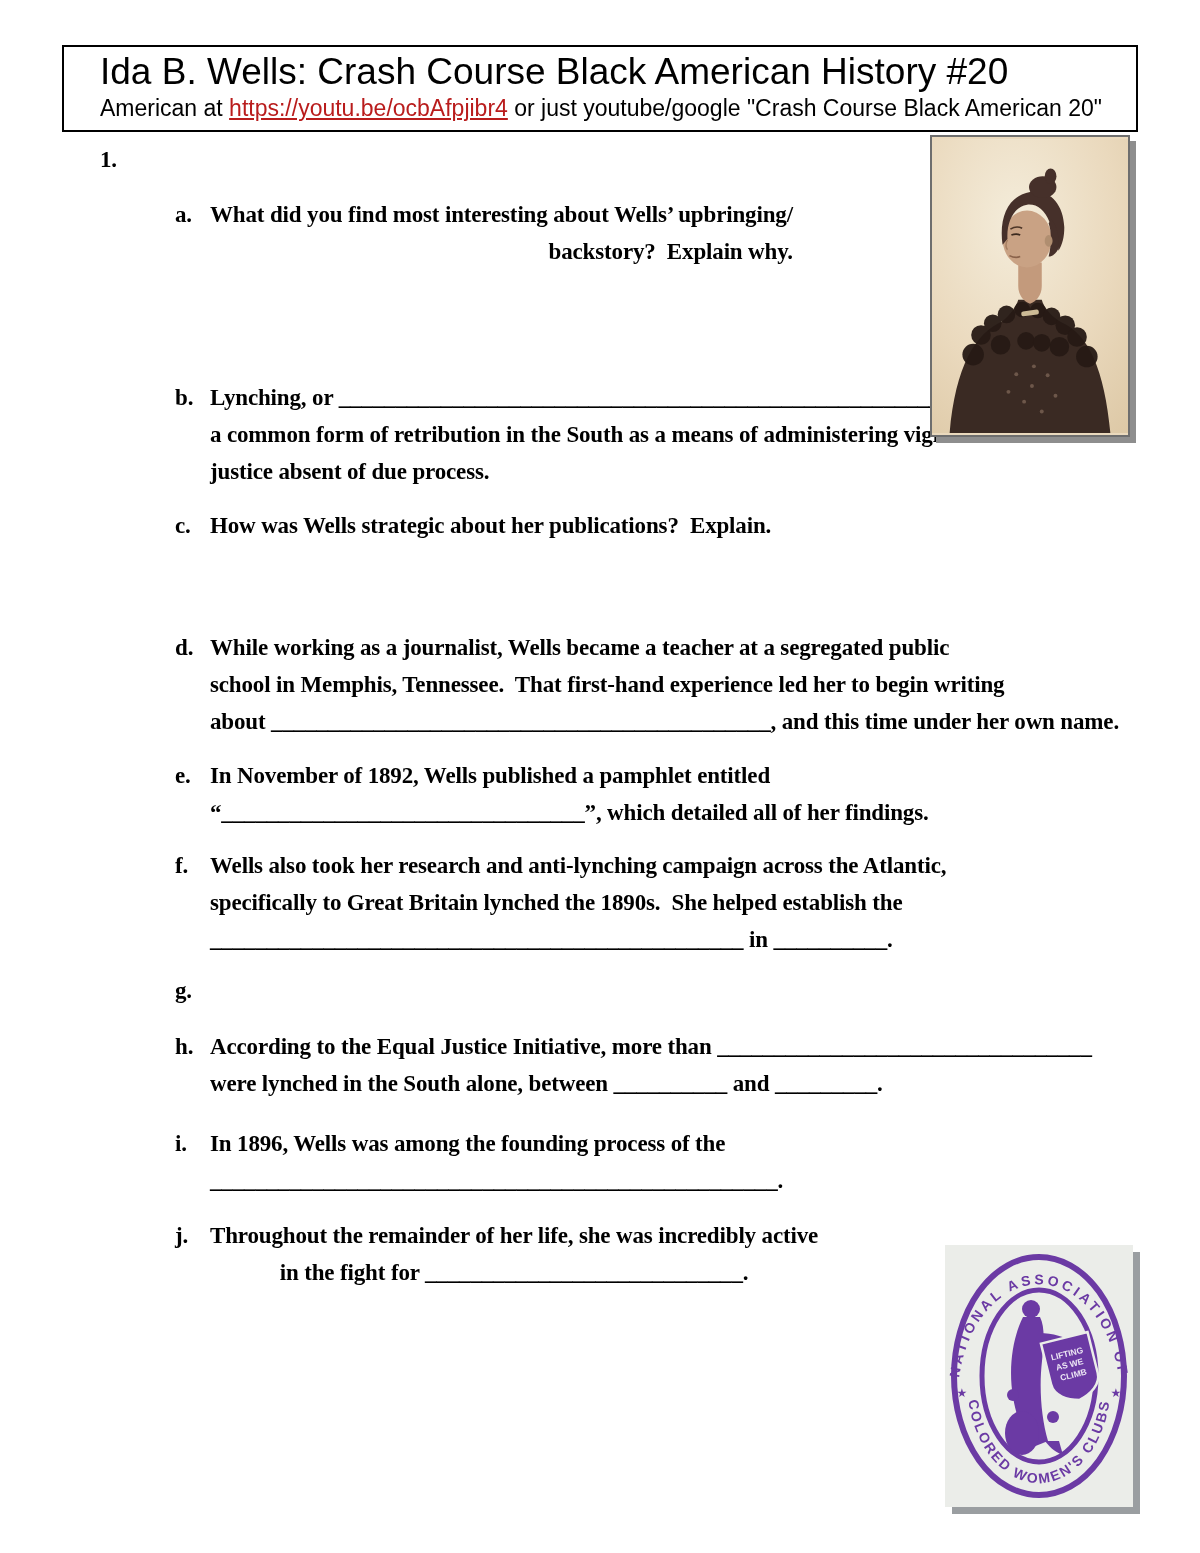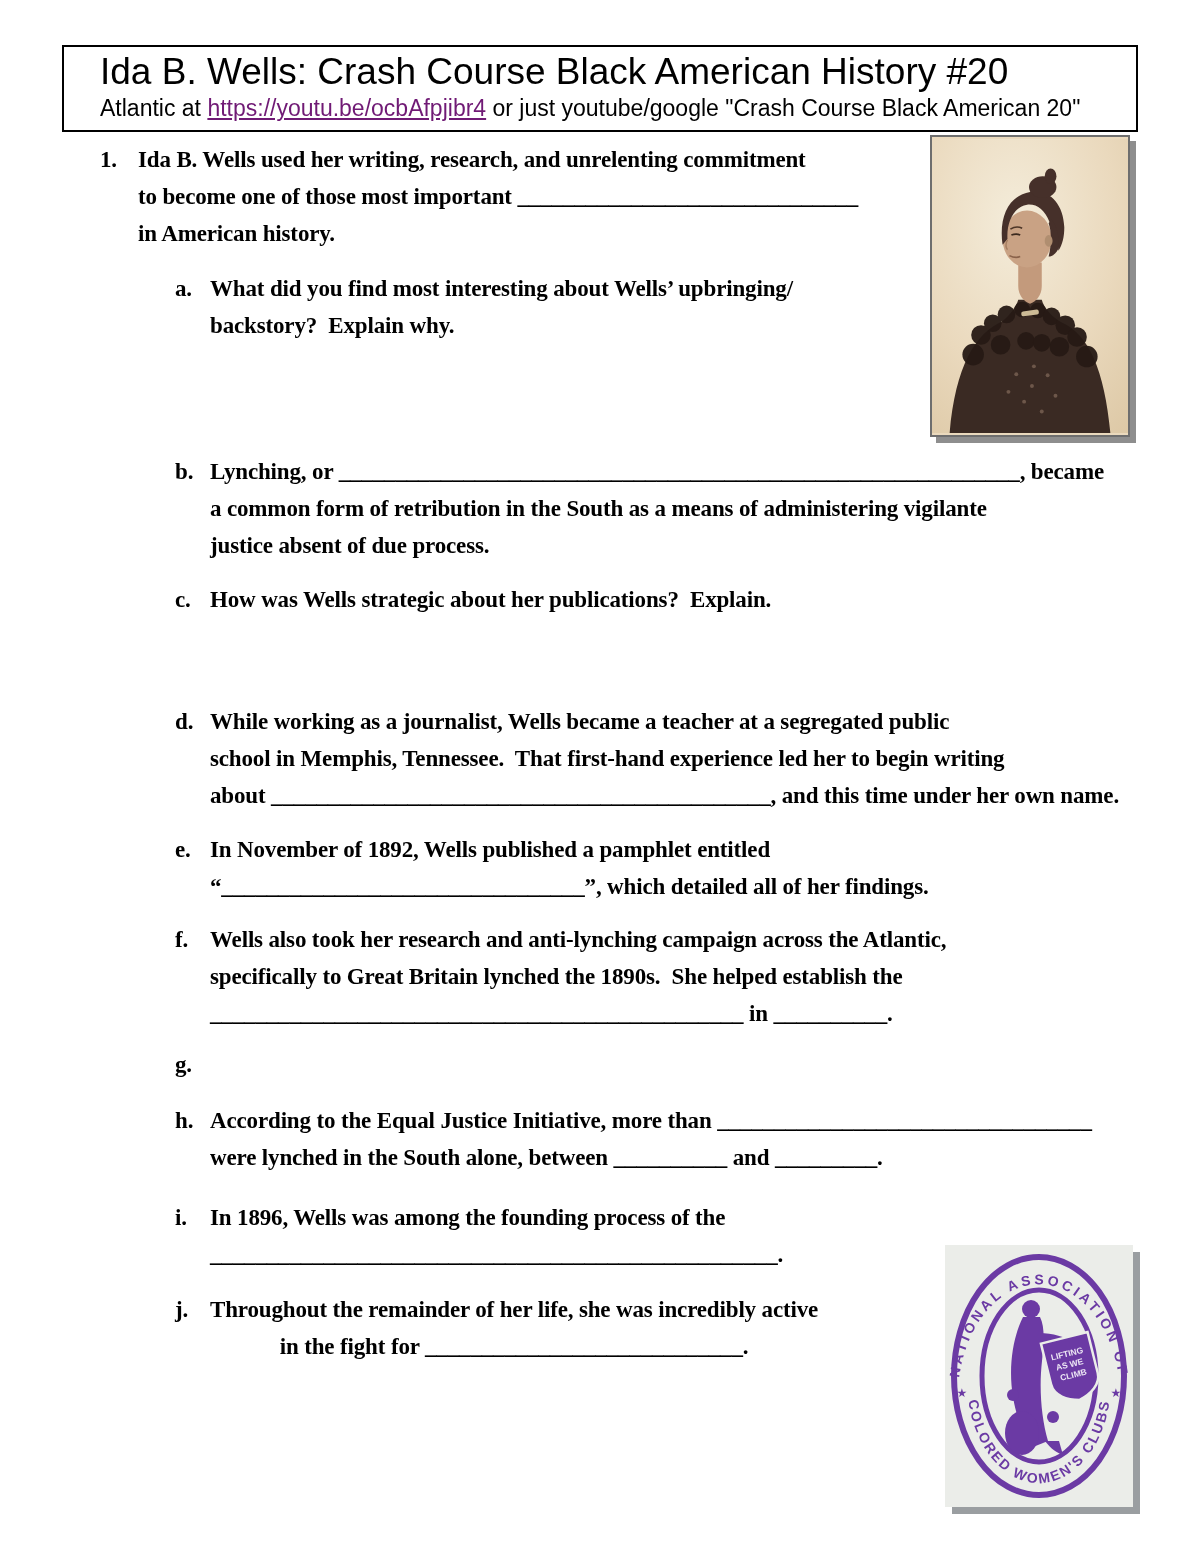--- a/index.html
+++ b/index.html
@@ -9,21 +9,21 @@
   }
   
   .header-box{
     position:absolute;left:62px;top:45px;width:1076px;box-sizing:border-box;
     border:2px solid #000;background:#fff;
     padding:4px 10px 8px 36px;
     font-family:"Liberation Sans",sans-serif;
   }
   .header-title{font-size:37px;line-height:42px;font-weight:400;letter-spacing:0;}
   .header-sub{font-size:23px;line-height:28px;margin-top:1px;}
-  .video-link{color:#701a75;text-decoration:underline;cursor:pointer;}
+  .video-link{color:#b91c1c;text-decoration:underline;cursor:pointer;}
   
   .content{
     position:absolute;left:100px;top:141px;width:1060px;
     font-size:23px;line-height:37px;font-weight:bold;letter-spacing:-0.15px;
   }
   .row{display:flex;align-items:flex-start;}
   .num-col{width:38px;flex:none;}
   .q-text{white-space:pre-wrap;max-width:800px;}
   .items{margin-left:75px;}
   .letter-col{width:35px;flex:none;}
@@ -44,37 +44,34 @@
     font-family:"Liberation Sans",sans-serif;font-weight:bold;
   }
 </style>
 </head>
 <body>
 
 <div class="page">
 
   <div class="header-box">
     <div class="header-title">Ida B. Wells: Crash Course Black American History #20</div>
-    <div class="header-sub"><span>Atlantic at </span><a class="video-link" href="#">https://youtu.be/ocbAfpjibr4</a><span> or just youtube/google "Crash Course Black American 20"</span></div>
+    <div class="header-sub"><span>American at </span><a class="video-link" href="#">https://youtu.be/ocbAfpjibr4</a><span> or just youtube/google "Crash Course Black American 20"</span></div>
   </div>
 
   <div class="content">
 
     <div class="row" style="margin-bottom:18px;">
       <div class="num-col">1.</div>
-      <div class="q-text">Ida B. Wells used her writing, research, and unrelenting commitment
-to become one of those most important ______________________________
-in American history.</div>
     </div>
 
     <div class="items">
 
       <div class="row" style="margin-bottom:109px;">
         <div class="letter-col">a.</div>
-        <div class="item-text" style="max-width:760px;">What did you find most interesting about Wells’ upbringing/
+        <div class="item-text" style="max-width:760px;text-align:right;">What did you find most interesting about Wells’ upbringing/
 backstory?  Explain why.</div>
       </div>
 
       <div class="row" style="margin-bottom:17px;">
         <div class="letter-col">b.</div>
         <div class="item-text">Lynching, or ____________________________________________________________, became
 a common form of retribution in the South as a means of administering vigilante
 justice absent of due process.</div>
       </div>
 

